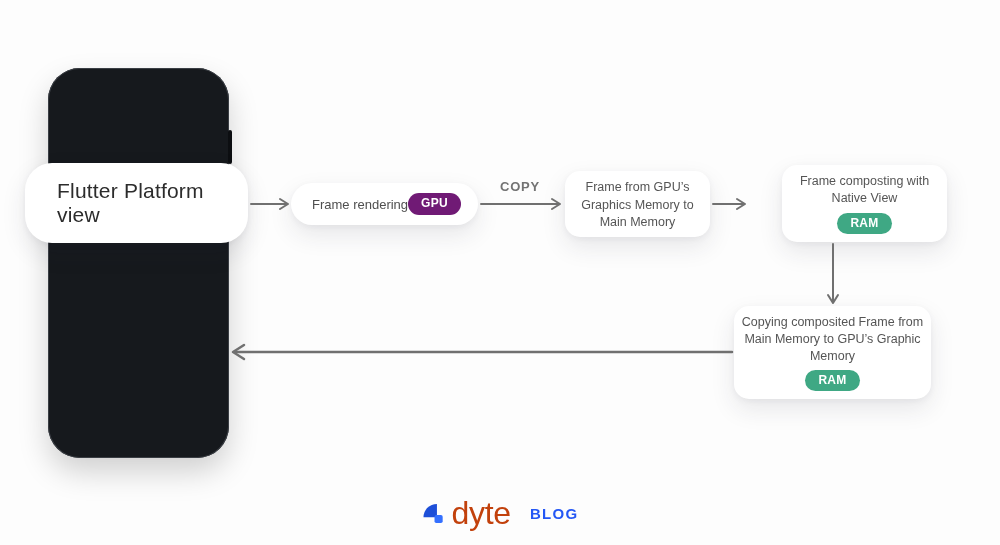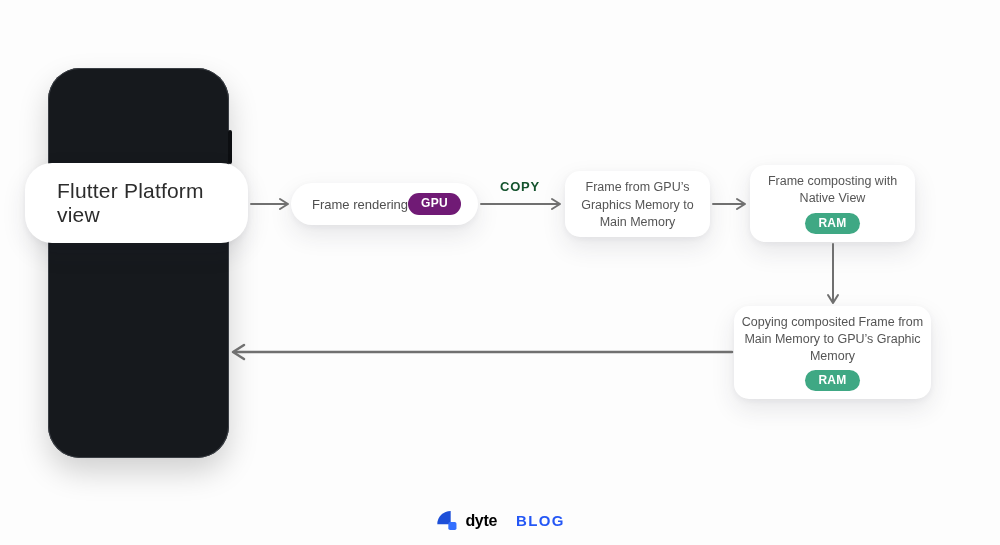--- a/index.html
+++ b/index.html
@@ -70,45 +70,45 @@
     padding:0 12px 0 16px;box-sizing:border-box;
     font-size:13px;color:#4f4f4f;
     border-radius:21px;
   }
   .box-center{
     display:flex;flex-direction:column;align-items:center;justify-content:center;
     text-align:center;box-sizing:border-box;
     font-size:12.5px;line-height:1.38;color:#555;
   }
   .box-gpu-to-main{left:565px;top:171px;width:145px;height:66px;padding:6px 8px;justify-content:flex-end;}
-  .box-compositing{left:750px;top:165px;width:165px;height:77px;padding:8px 10px;gap:5px;}
+  .box-compositing{left:782px;top:165px;width:165px;height:77px;padding:8px 10px;gap:5px;}
   .box-copy-back{left:734px;top:306px;width:197px;height:93px;padding:10px 4px;gap:5px;}
 
   .badge{
     display:inline-block;
     color:#fff;font-weight:700;font-size:12px;
     padding:4px 13px;border-radius:13px;letter-spacing:.3px;
     line-height:1.1;
   }
 
   .copy-label{
     position:absolute;left:490px;top:179px;width:60px;
-    text-align:center;font-size:13px;font-weight:700;color:#14532d;
+    text-align:center;font-size:13px;font-weight:700;color:#737373;
     letter-spacing:.8px;
   }
 
   
   .arrows{position:absolute;left:0;top:0;pointer-events:none;}
 
   
   .footer-brand{
     position:absolute;left:50%;bottom:13px;transform:translateX(-50%);
     display:flex;align-items:center;gap:7px;
   }
-  .brand-name{font-size:16px;font-weight:700;color:#000000;letter-spacing:-.3px;}
+  .brand-name{font-size:32px;font-weight:400;color:#c2410c;letter-spacing:-.3px;}
   .blog-label{font-size:15px;font-weight:800;letter-spacing:1.3px;margin-left:12px;}
 </style>
 </head>
 <body>
 
 <div class="canvas">
 
   <div class="phone">
     <div class="phone-side-button"></div>
   </div>

